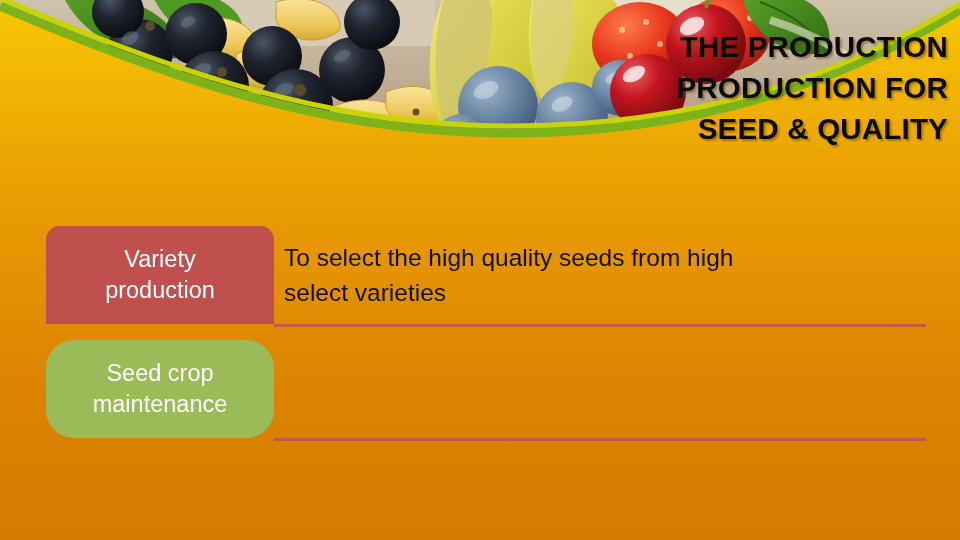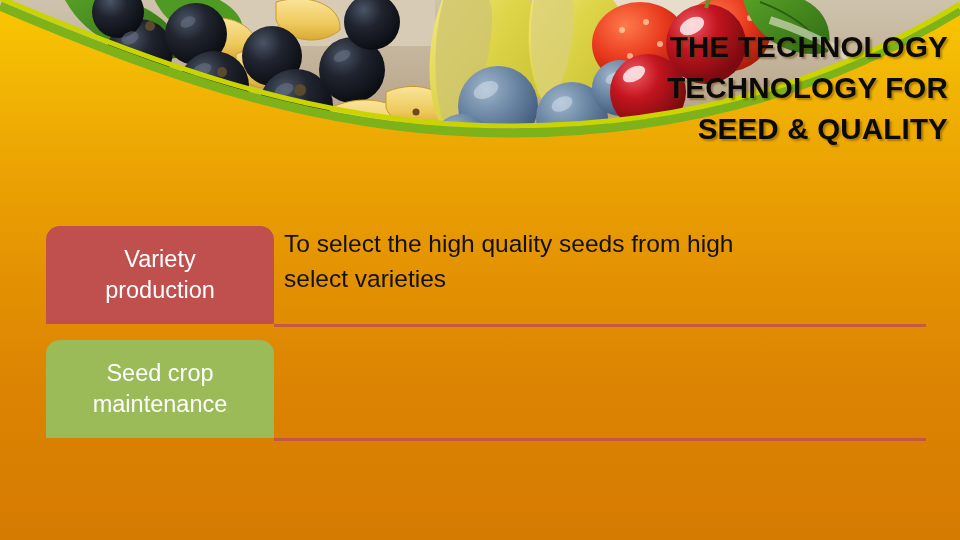--- a/index.html
+++ b/index.html
@@ -73,31 +73,31 @@
     justify-content: center;
     color: #ffffff;
     font-size: 23.5px;
     line-height: 31px;
     text-align: center;
     box-sizing: border-box;
     padding: 0 8px;
   }
   .label-box .lline { display: block; white-space: nowrap; }
   #label-1 { background: #C0504D; }
-  #label-2 { background: #9BBB59; }
+  #label-2 { background: #9BBB59; border-radius: 28px; }
 
   .desc-box {
     position: absolute;
     left: 228px;
     top: 0;
     width: 652px;
     height: 98px;
     display: flex;
     flex-direction: column;
-    justify-content: flex-start;
+    justify-content: center;
     padding-left: 10px;
     box-sizing: border-box;
     color: #111111;
     font-size: 24.5px;
     line-height: 35px;
   }
   .desc-box .dline { display: block; white-space: nowrap; }
 
   .rule {
     position: absolute;
@@ -249,22 +249,22 @@
         <path d="M 420,150 C 470,170 560,176 620,160" stroke="#efe7d6" stroke-width="9" fill="none" opacity="0.85"></path>
         <path d="M 770,20 C 820,36 860,60 880,86" stroke="#efe7d6" stroke-width="8" fill="none" opacity="0.6"></path>
       </g>
 
       <path d="M 960,10 C 820,95 660,140 470,132 C 300,125 150,70 0,6" fill="none" stroke="#7DB21A" stroke-width="9"></path>
       <path d="M 960,4 C 822,88 660,133 470,125 C 302,118 150,62 0,-2" fill="none" stroke="#C9D400" stroke-width="5"></path>
     </svg>
   </div>
 
   <div id="title-block">
-    <span class="tline">THE TECHNOLOGY</span>
-    <span class="tline">TECHNOLOGY FOR</span>
+    <span class="tline">THE PRODUCTION</span>
+    <span class="tline">PRODUCTION FOR</span>
     <span class="tline">SEED &amp; QUALITY</span>
   </div>
 
   <div class="row" id="row-1">
     <div class="label-box" id="label-1">
       <span class="lline">Variety</span>
       <span class="lline">production</span>
     </div>
     <div class="desc-box">
       <span class="dline">To select the high quality seeds from high</span>

